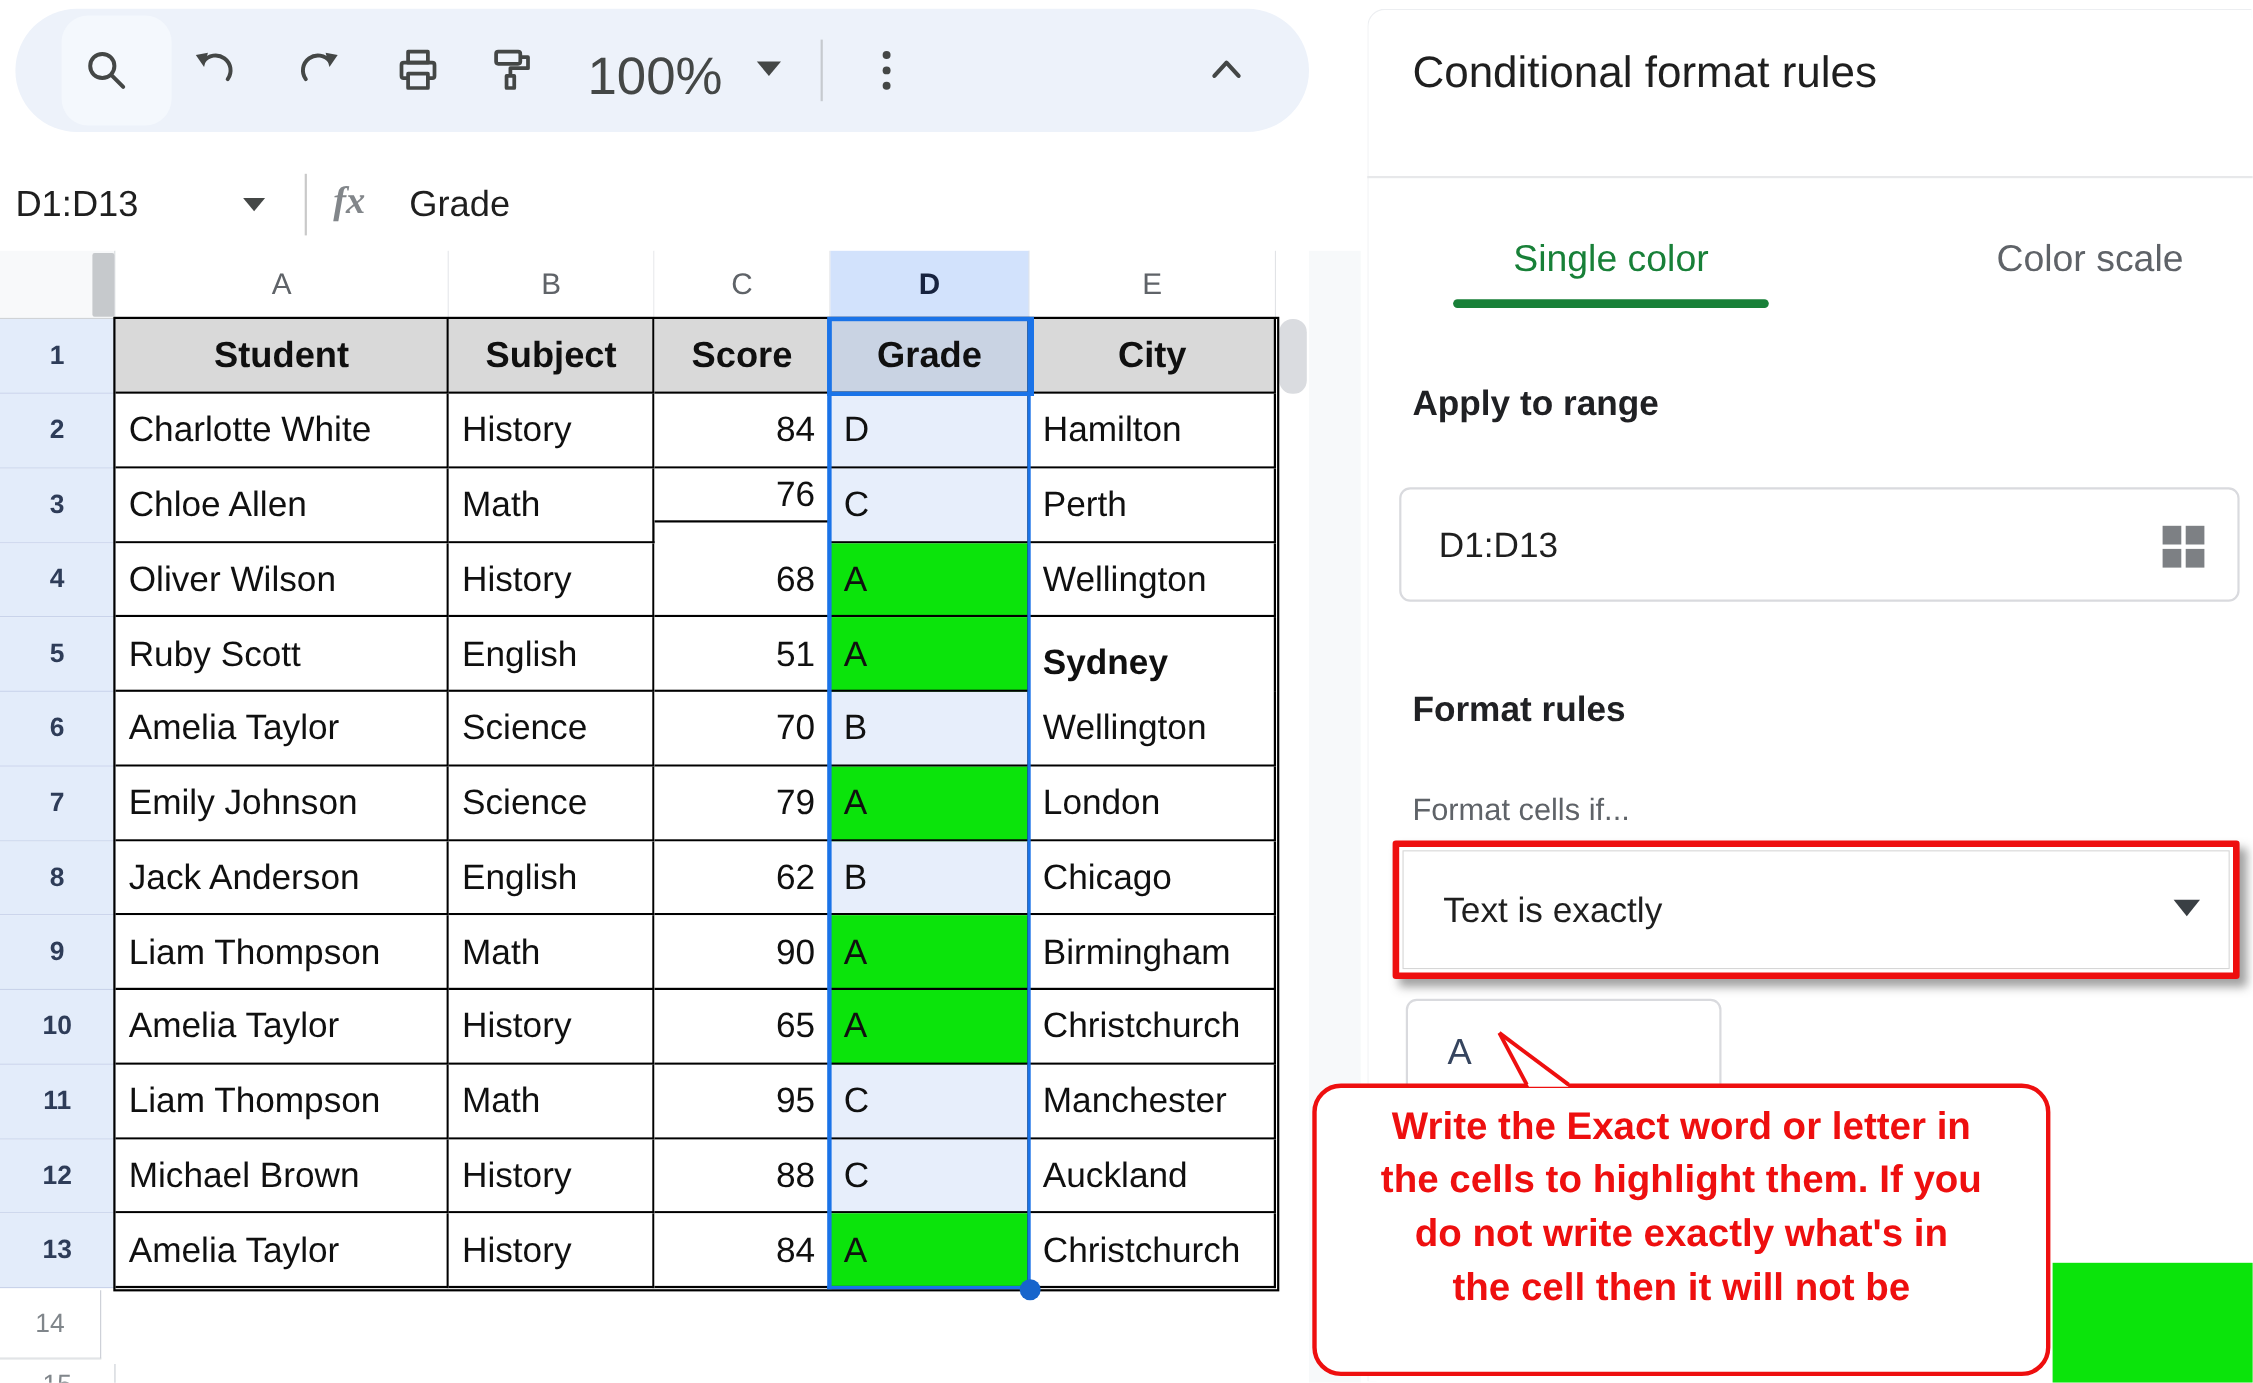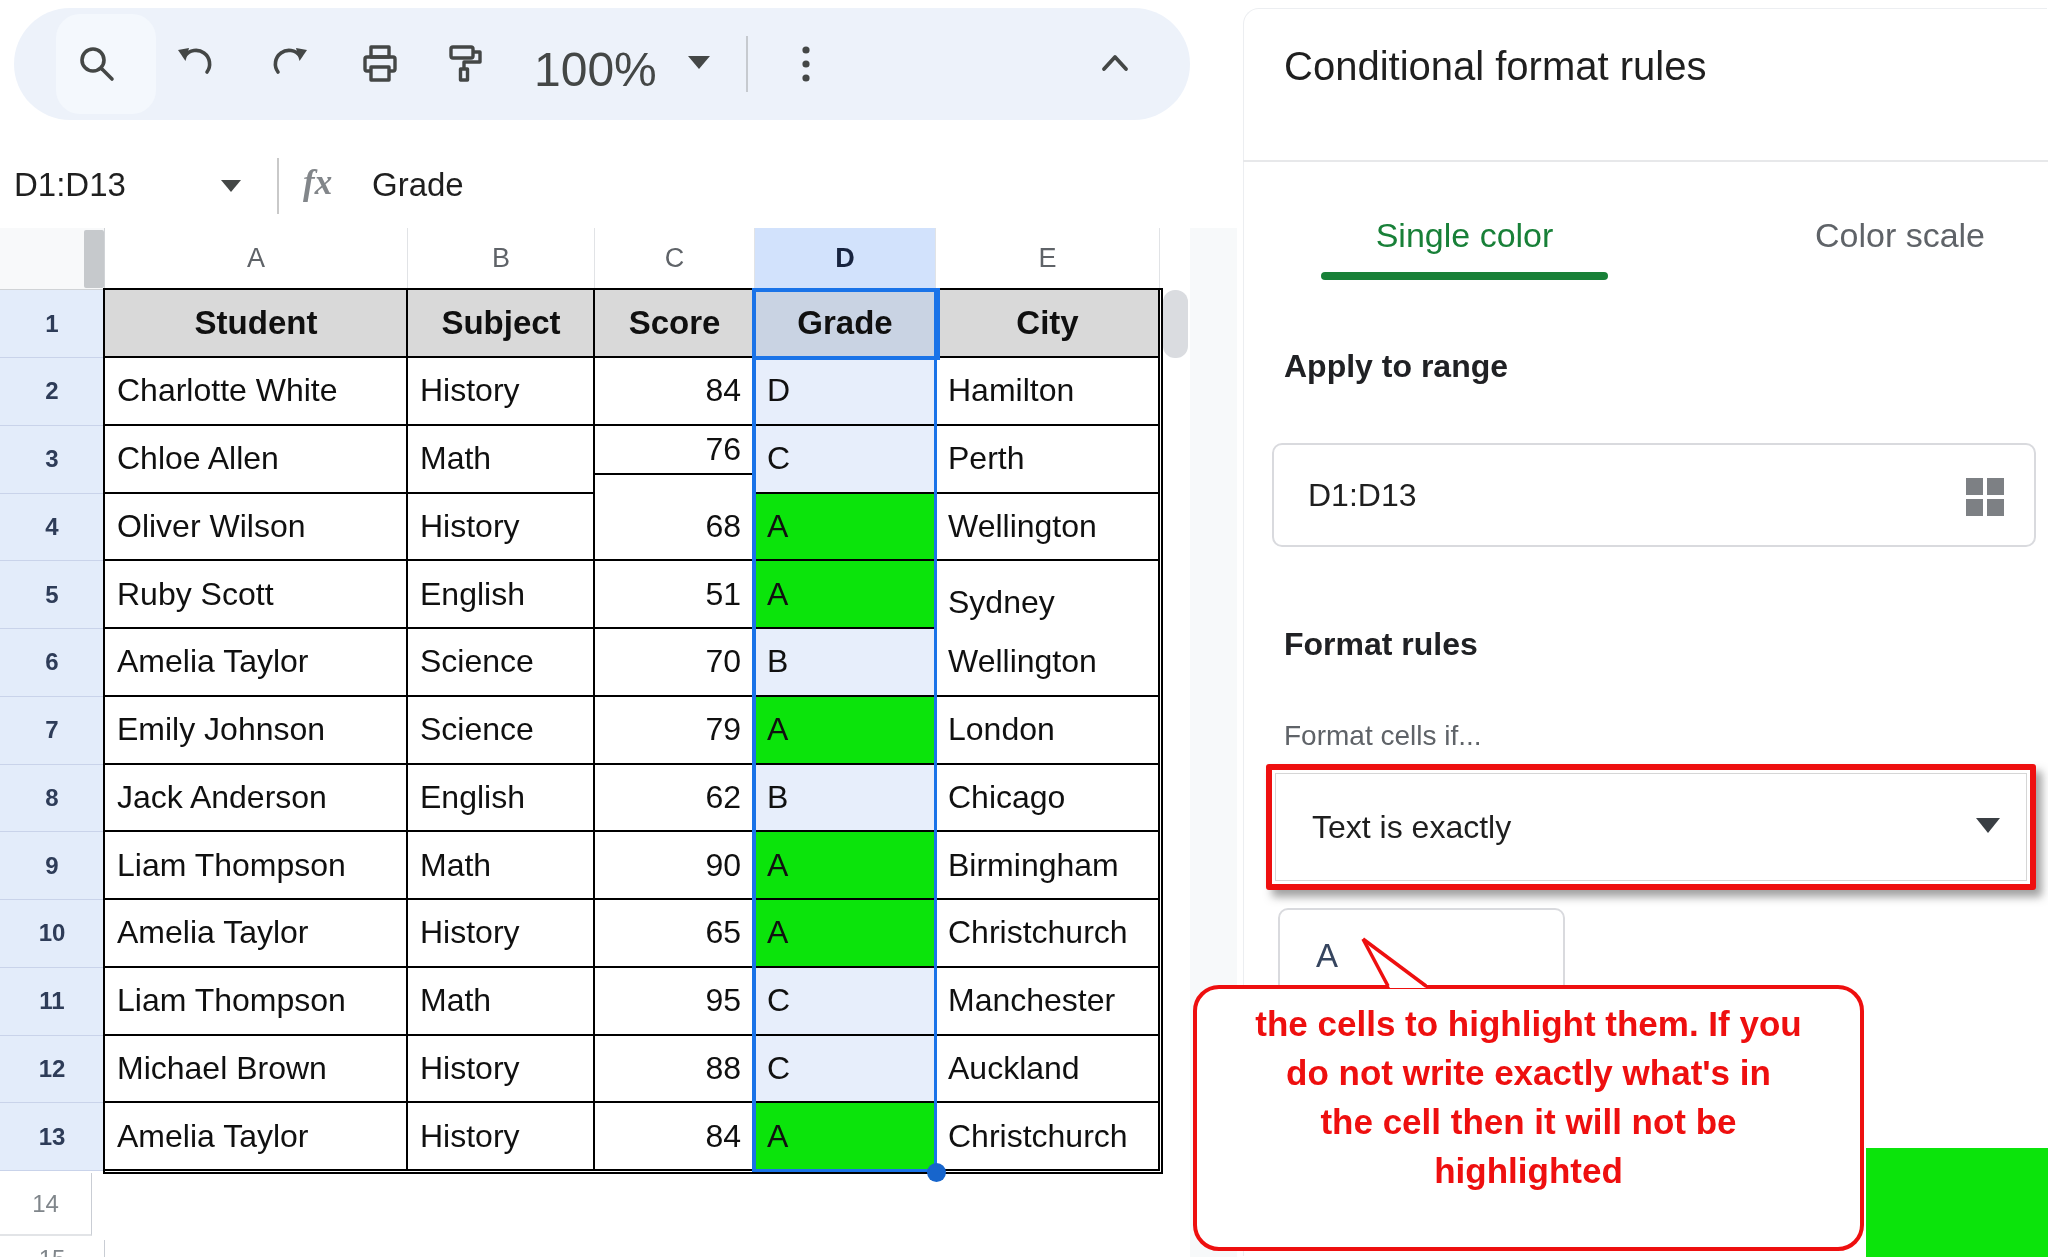--- a/index.html
+++ b/index.html
@@ -167,21 +167,21 @@
     <div class="abs cell" style="left: 105px; top: 493.5px; width: 303px; height: 67.75px;">Oliver Wilson</div>
     <div class="abs cell" style="left: 408px; top: 493.5px; width: 187px; height: 67.75px;">History</div>
     <div class="abs cell num" style="left: 595px; top: 493.5px; width: 160px; height: 67.75px;">68</div>
     <div class="abs cell green" style="left: 755px; top: 493.5px; width: 181px; height: 67.75px;">A</div>
     <div class="abs cell" style="left: 936px; top: 493.5px; width: 224px; height: 67.75px;">Wellington</div>
     <div class="abs row-hdr" style="left: 0px; top: 561.25px; width: 105px; height: 67.75px;">5</div>
     <div class="abs cell" style="left: 105px; top: 561.25px; width: 303px; height: 67.75px;">Ruby Scott</div>
     <div class="abs cell" style="left: 408px; top: 561.25px; width: 187px; height: 67.75px;">English</div>
     <div class="abs cell num" style="left: 595px; top: 561.25px; width: 160px; height: 67.75px;">51</div>
     <div class="abs cell green" style="left: 755px; top: 561.25px; width: 181px; height: 67.75px;">A</div>
-    <div class="abs cell" style="left: 936px; top: 561.25px; width: 224px; height: 85px;">Sydney</div>
+    <div class="abs cell" style="left: 936px; top: 561.25px; width: 224px; height: 85px; font-weight: bold;">Sydney</div>
     <div class="abs row-hdr" style="left: 0px; top: 629px; width: 105px; height: 67.75px;">6</div>
     <div class="abs cell" style="left: 105px; top: 629px; width: 303px; height: 67.75px;">Amelia Taylor</div>
     <div class="abs cell" style="left: 408px; top: 629px; width: 187px; height: 67.75px;">Science</div>
     <div class="abs cell num" style="left: 595px; top: 629px; width: 160px; height: 67.75px;">70</div>
     <div class="abs cell tint" style="left: 755px; top: 629px; width: 181px; height: 67.75px;">B</div>
     <div class="abs cell" style="left: 936px; top: 629px; width: 224px; height: 67.75px;">Wellington</div>
     <div class="abs row-hdr" style="left: 0px; top: 696.75px; width: 105px; height: 67.75px;">7</div>
     <div class="abs cell" style="left: 105px; top: 696.75px; width: 303px; height: 67.75px;">Emily Johnson</div>
     <div class="abs cell" style="left: 408px; top: 696.75px; width: 187px; height: 67.75px;">Science</div>
     <div class="abs cell num" style="left: 595px; top: 696.75px; width: 160px; height: 67.75px;">79</div>
@@ -267,24 +267,24 @@
 </div>
 
 <div class="abs value-input">
   <span class="val">A</span>
 </div>
 
 <div class="abs preview-green"></div>
 
 <div class="abs callout">
   <div class="callout-text">
+    <div>Write the Exact word or letter in</div>
     <div>the cells to highlight them. If you</div>
     <div>do not write exactly what's in</div>
     <div>the cell then it will not be</div>
-    <div>highlighted</div>
   </div>
 </div>
 <div class="abs callout-tail">
   <svg width="112" height="64" viewBox="0 0 112 64">
     <polygon points="25,13 52,62 88,62" fill="#ffffff"></polygon>
     <line x1="25" y1="13" x2="50" y2="60" stroke="#ee0f0f" stroke-width="3.5"></line>
     <line x1="25" y1="13" x2="88" y2="60" stroke="#ee0f0f" stroke-width="3.5"></line>
   </svg>
 </div>
 

